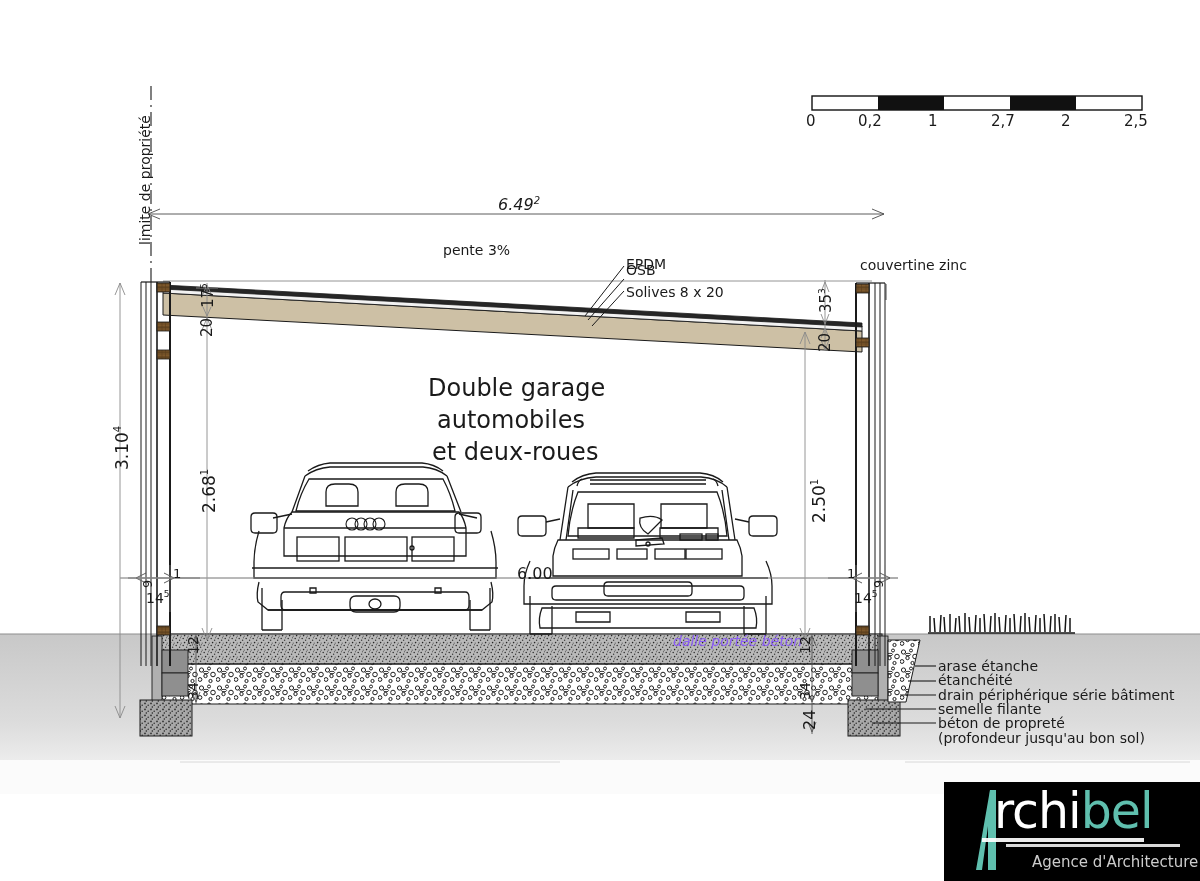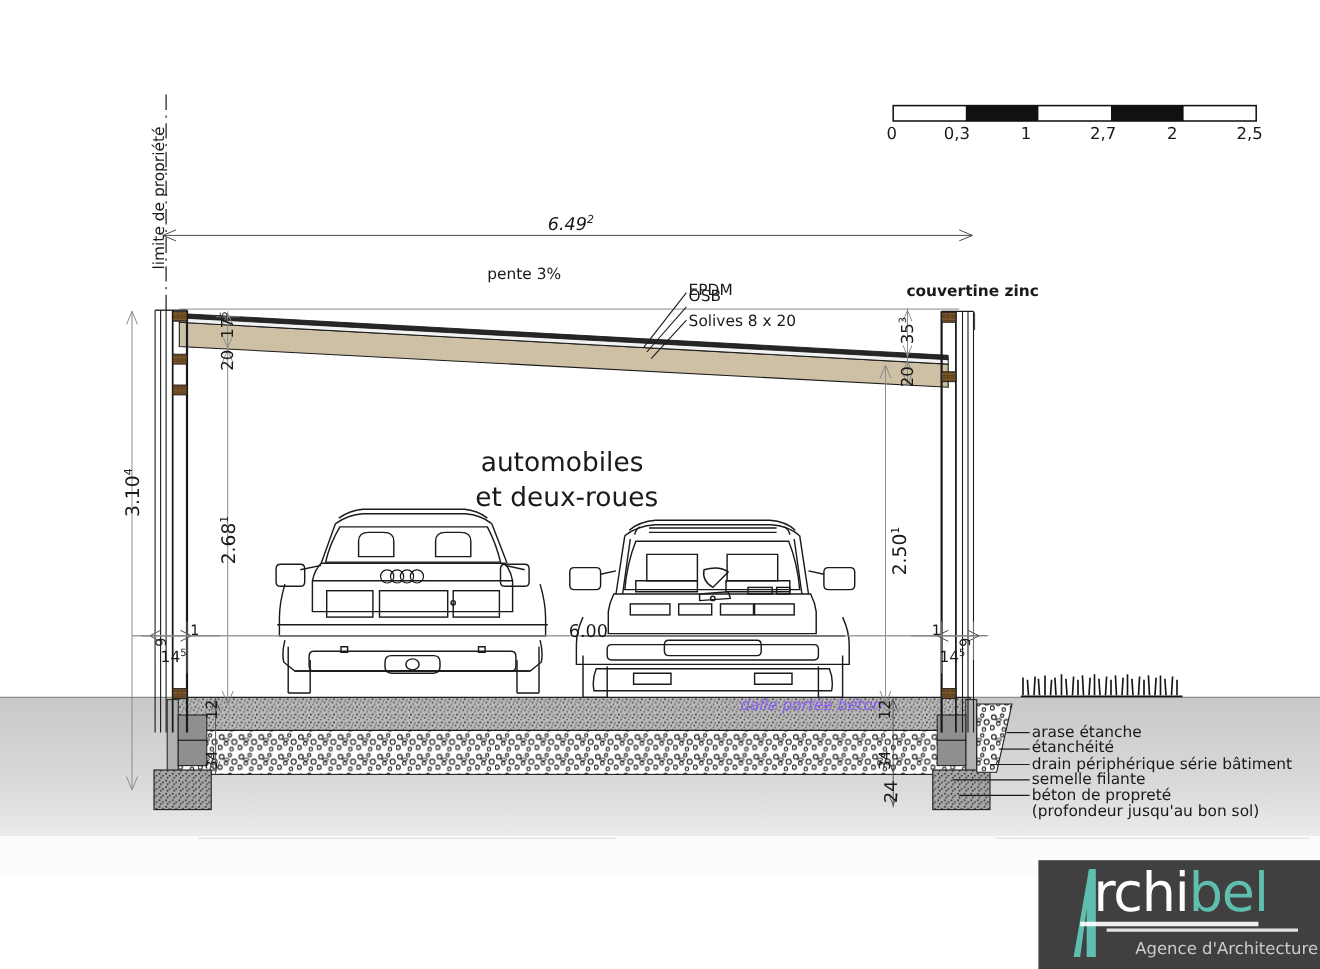--- a/index.html
+++ b/index.html
@@ -322,50 +322,51 @@
 
       <path d="M530 596 L530 634 M552 606 L552 634 M530 634 L552 634"></path>
       <path d="M744 606 L744 634 M766 596 L766 634 M744 634 L766 634"></path>
     </g>
 
     <line x1="120" y1="578" x2="884" y2="578" stroke="#9a9a9a" stroke-width="0.9"></line>
 
   </svg>
 
   <div class="lbl" style="left:806px;top:114px;font-size:15px;">0</div>
-  <div class="lbl" style="left:858px;top:114px;font-size:15px;">0,3</div>
+  <div class="lbl" style="left:858px;top:114px;font-size:15px;">0,2</div>
   <div class="lbl" style="left:928px;top:114px;font-size:15px;">1</div>
   <div class="lbl" style="left:991px;top:114px;font-size:15px;">2,7</div>
   <div class="lbl" style="left:1061px;top:114px;font-size:15px;">2</div>
   <div class="lbl" style="left:1124px;top:114px;font-size:15px;">2,5</div>
 
   <div class="lbl vert" style="left:138px;top:245px;font-size:14px;transform:rotate(-90deg);">limite de propriété</div>
 
   <div class="lbl" style="left:498px;top:196px;font-size:16px;font-style:italic;"><span>6.49</span><sup style="font-size:10px;">2</sup></div>
 
   <div class="lbl" style="left:443px;top:243px;font-size:14px;">pente 3%</div>
 
   <div class="lbl" style="left:626px;top:257px;font-size:14px;">EPDM</div>
   <div class="lbl" style="left:626px;top:263px;font-size:14px;">OSB</div>
   <div class="lbl" style="left:626px;top:285px;font-size:14px;">Solives 8 x 20</div>
 
-  <div class="lbl" style="left:824px;top:258px;font-size:14px;font-weight:bold;">couvertine zinc</div>
+  <div class="lbl" style="left:860px;top:258px;font-size:14px;">couvertine zinc</div>
 
   <div class="lbl vert" style="left:200px;top:337px;font-size:15px;transform:rotate(-90deg);">20</div>
   <div class="lbl vert" style="left:200px;top:308px;font-size:15px;transform:rotate(-90deg);"><span>17</span><sup style="font-size:9px;">5</sup></div>
 
   <div class="lbl vert" style="left:818px;top:313px;font-size:15px;transform:rotate(-90deg);"><span>35</span><sup style="font-size:9px;">3</sup></div>
   <div class="lbl vert" style="left:818px;top:352px;font-size:15px;transform:rotate(-90deg);">20</div>
 
   <div class="lbl vert" style="left:113px;top:470px;font-size:17px;transform:rotate(-90deg);"><span>3.10</span><sup style="font-size:10px;">4</sup></div>
 
   <div class="lbl vert" style="left:200px;top:513px;font-size:17px;transform:rotate(-90deg);"><span>2.68</span><sup style="font-size:10px;">1</sup></div>
 
   <div class="lbl vert" style="left:810px;top:523px;font-size:17px;transform:rotate(-90deg);"><span>2.50</span><sup style="font-size:10px;">1</sup></div>
 
+  <div class="lbl" style="left:428px;top:376px;font-size:24px;">Double garage</div>
   <div class="lbl" style="left:437px;top:408px;font-size:24px;">automobiles</div>
   <div class="lbl" style="left:432px;top:440px;font-size:24px;">et deux-roues</div>
 
   <div class="lbl" style="left:498px;top:566px;font-size:16px;padding-left:19px;">6.00</div>
 
   <div class="lbl vert" style="left:141px;top:588px;font-size:13px;transform:rotate(-90deg);">9</div>
   <div class="lbl" style="left:173px;top:567px;font-size:13px;">1</div>
   <div class="lbl" style="left:146px;top:590px;font-size:14px;"><span>14</span><sup style="font-size:9px;">5</sup></div>
 
   <div class="lbl" style="left:847px;top:567px;font-size:13px;">1</div>
@@ -380,21 +381,21 @@
   <div class="lbl vert" style="left:186px;top:654px;font-size:14px;transform:rotate(-90deg);">12</div>
   <div class="lbl vert" style="left:186px;top:700px;font-size:14px;transform:rotate(-90deg);">34</div>
 
   <div class="lbl" style="left:938px;top:659px;font-size:14px;text-align:center;">arase étanche</div>
   <div class="lbl" style="left:938px;top:673px;font-size:14px;">étanchéité</div>
   <div class="lbl" style="left:938px;top:688px;font-size:14px;">drain périphérique série bâtiment</div>
   <div class="lbl" style="left:938px;top:702px;font-size:14px;">semelle filante</div>
   <div class="lbl" style="left:938px;top:716px;font-size:14px;">béton de propreté</div>
   <div class="lbl" style="left:938px;top:731px;font-size:14px;">(profondeur jusqu'au bon sol)</div>
 
-  <div class="abs" style="left:944px;top:782px;width:256px;height:99px;background:#404040;">
+  <div class="abs" style="left:944px;top:782px;width:256px;height:99px;background:#000000;">
     <svg width="256" height="99" viewBox="0 0 256 99">
 
       <path d="M32 88 L46 8 L52 8 L52 88 L44 88 L44 44 L38 88 Z" fill="#5fbfae"></path>
       <path d="M44 44 L44 88 L52 88 L52 8 L46 8 Z" fill="#5fbfae"></path>
 
       <path d="M38 56 L200 56 L200 60 L38 60 Z" fill="#ffffff" opacity="0.92"></path>
 
       <path d="M62 62 L236 62 L236 65 L62 65 Z" fill="#ffffff" opacity="0.85"></path>
     </svg>
     <div class="lbl" style="left:50px;top:5px;font-size:49px;font-weight:400;letter-spacing:-1px;"><span style="color:#ffffff;">rchi</span><span style="color:#5fbfae;">bel</span></div>

